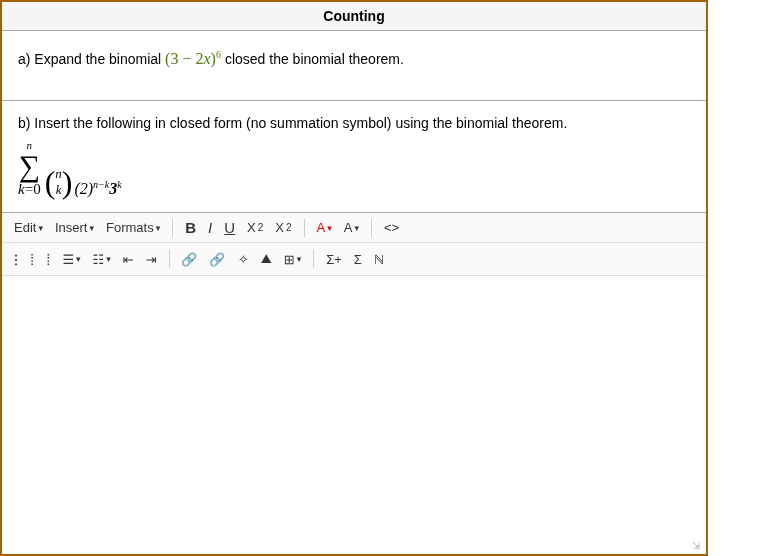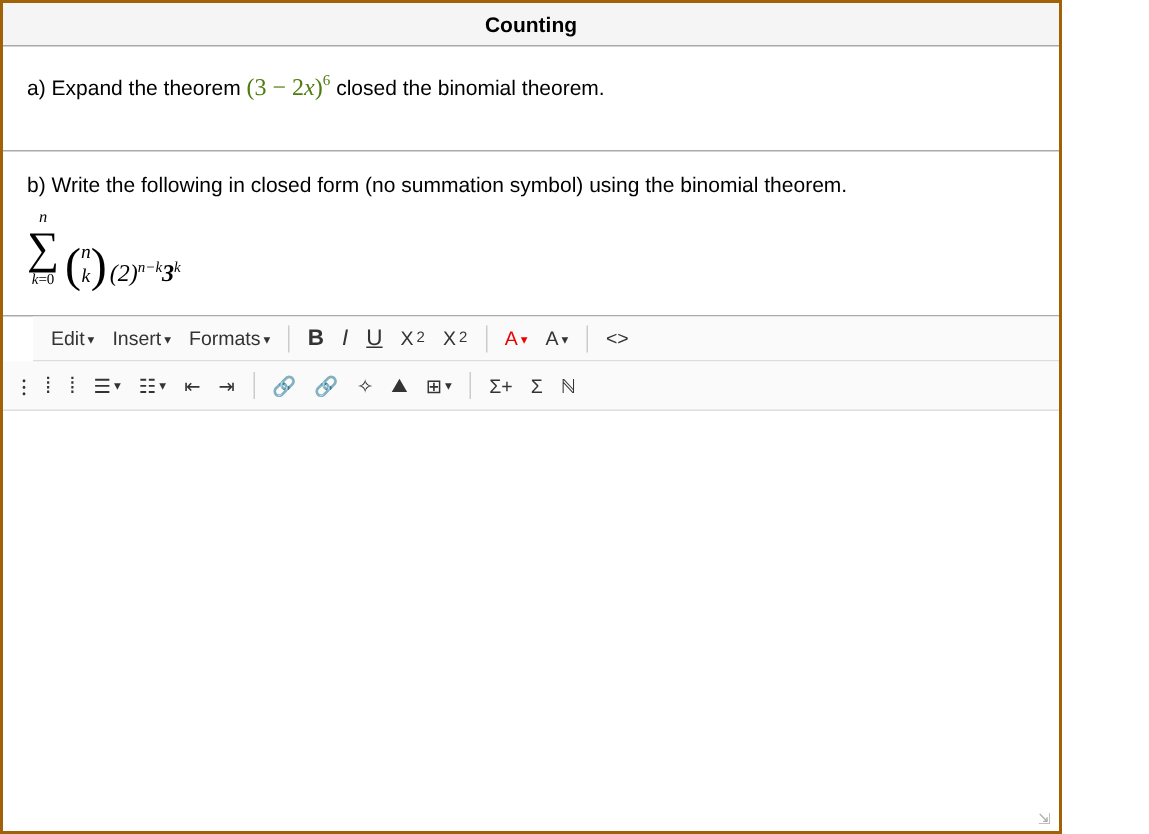--- a/index.html
+++ b/index.html
@@ -45,21 +45,20 @@
       flex-direction: column;
       flex: 1;
     }
     .toolbar-row1 {
       display: flex;
       align-items: center;
       padding: 4px 8px;
       border-bottom: 1px solid #ddd;
       gap: 4px;
       background: #fafafa;
-      margin-left: 20px;
     }
     .toolbar-row2 {
       display: flex;
       align-items: center;
       padding: 4px 8px;
       border-bottom: 1px solid #ddd;
       gap: 4px;
       background: #fafafa;
     }
     .toolbar-btn {
@@ -122,38 +121,38 @@
 <body>
 
 <div class="outer-container">
 
   <div class="title-bar">
     <span>Counting</span>
   </div>
 
   <div class="question-a">
     <span class="q-text">a) </span>
-    <span>Expand the theorem </span>
+    <span>Expand the binomial </span>
     <span class="math-inline blue-text">
       (3 − 2<i>x</i>)<sup>6</sup>
     </span>
     <span> closed the binomial theorem.</span>
   </div>
 
   <div class="question-b">
     <div>
       <span>b) </span>
-      <span>Write the following in closed form (no summation symbol) using the binomial theorem.</span>
+      <span>Insert the following in closed form (no summation symbol) using the binomial theorem.</span>
     </div>
     <div class="math-block">
 
       <span style="display:inline-flex;flex-direction:column;align-items:center;margin-right:2px;">
         <span style="font-size:11px;font-style:italic;"><i>n</i></span>
         <span style="font-size:30px;line-height:1;font-family:'Times New Roman',serif;">∑</span>
-        <span style="font-size:10px;"><i>k</i>=0</span>
+        <span style="font-size:15px;"><i>k</i>=0</span>
       </span>
 
       <span style="display:inline-flex;align-items:center;margin:0 2px;">
         <span style="font-size:32px;font-family:'Times New Roman',serif;font-weight:100;line-height:1;">(</span>
         <span style="display:inline-flex;flex-direction:column;align-items:center;font-style:italic;font-family:'Times New Roman',serif;">
           <span style="font-size:13px;"><i>n</i></span>
           <span style="font-size:13px;"><i>k</i></span>
         </span>
         <span style="font-size:32px;font-family:'Times New Roman',serif;font-weight:100;line-height:1;">)</span>
       </span>

